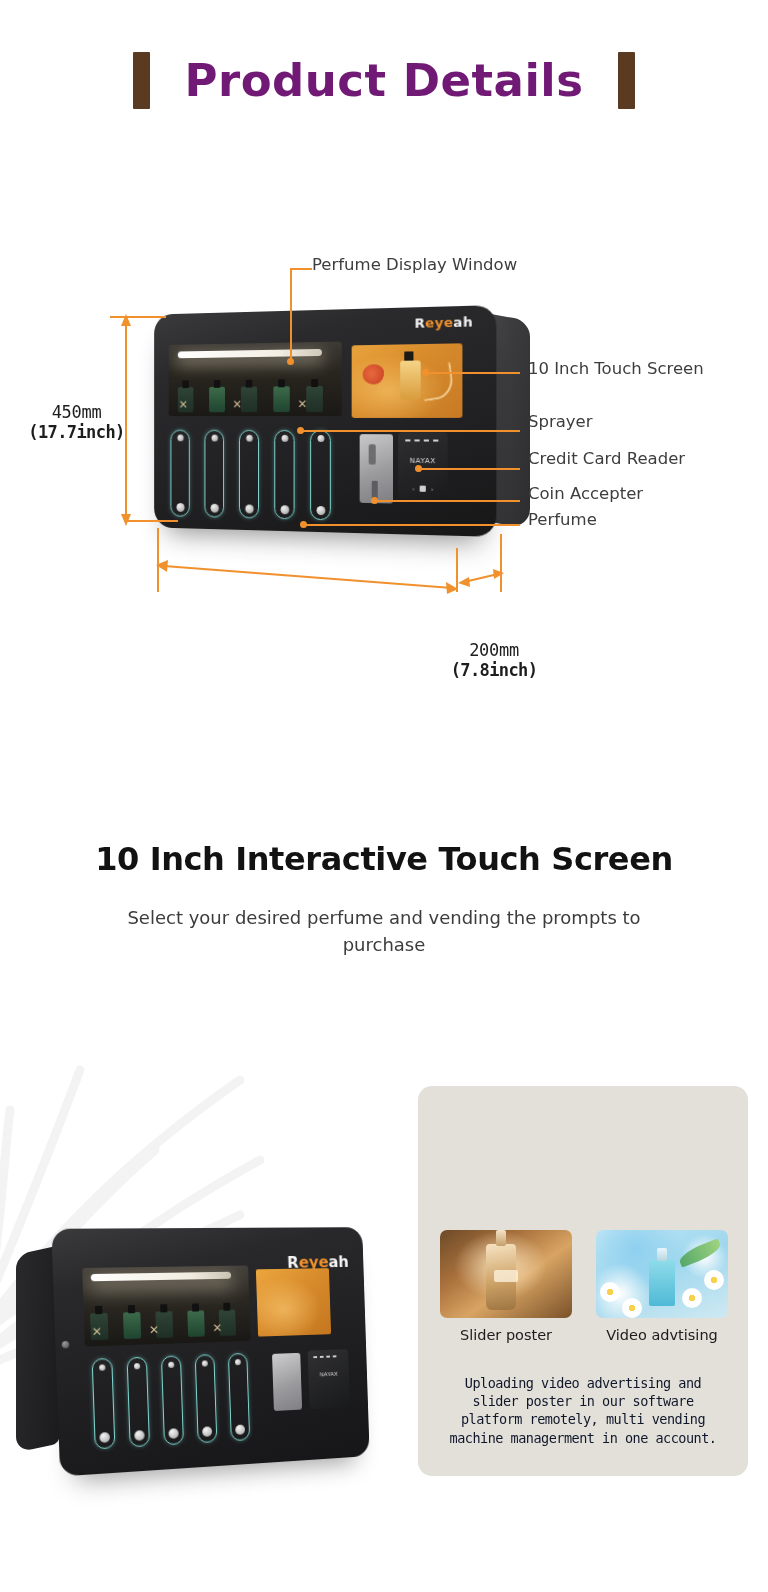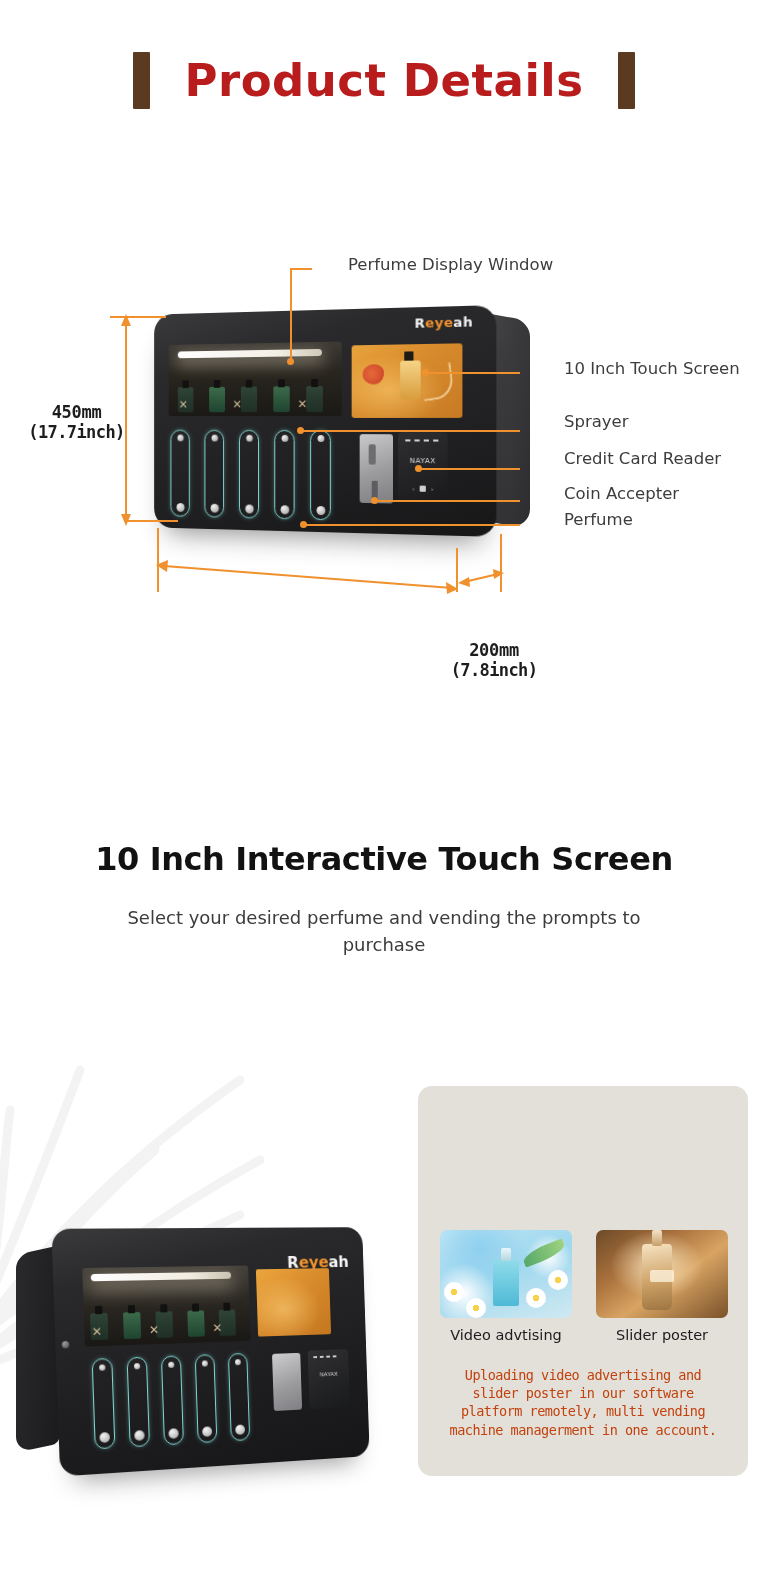--- a/index.html
+++ b/index.html
@@ -28,21 +28,21 @@
     gap: 34px;
   }
   .title-bar {
     width: 17px; height: 57px;
     background: #5b3a22;
     border-radius: 1px;
   }
   .title-text {
     font-size: 45px;
     font-weight: 700;
-    color: #b91c1c;
+    color: #701a75;
     letter-spacing: .5px;
     font-family: "DejaVu Sans", sans-serif;
     white-space: nowrap;
   }
 
   
   .diagram {
     position: absolute;
     top: 0; left: 0; width: 768px; height: 760px;
   }
@@ -206,33 +206,32 @@
   .dot {
     position: absolute; width: 7px; height: 7px; border-radius: 50%;
     background: #f0912d;
   }
   .callout {
     position: absolute;
     font-size: 16.5px;
     color: #3d3d3d;
     white-space: nowrap;
     font-family: "DejaVu Sans", sans-serif;
-    margin-left: 36px;
   }
 
   
   .dim-line { position: absolute; background: #f0912d; }
   .dim-label {
     position: absolute;
     text-align: center;
     font-family: "DejaVu Sans Mono", monospace;
     color: #1d1d1d;
     white-space: nowrap;
   }
-  .dim-label .big { font-size: 17px; font-weight: 700; letter-spacing: -.3px; display: block; }
+  .dim-label .big { font-size: 17px; font-weight: 400; letter-spacing: -.3px; display: block; }
   .dim-label .small { font-size: 17px; font-weight: 700; letter-spacing: -.6px; display: block; }
 
   
   .section-heading {
     position: absolute; left: 0; width: 768px;
     text-align: center;
     font-size: 32px; font-weight: 700; color: #121212;
     font-family: "DejaVu Sans", sans-serif;
     letter-spacing: -.4px;
   }
@@ -413,26 +412,26 @@
   }
   .thumb-caption {
     margin-top: 9px;
     text-align: center;
     font-size: 14.5px;
     color: #1c1c1c;
     font-family: "DejaVu Sans", sans-serif;
   }
   .panel-note {
     position: absolute;
-    left: 24px; top: 280px;
+    left: 24px; top: 288px;
     width: 282px;
     text-align: center;
     font-size: 13.5px;
     line-height: 1.35;
-    color: #c2410c;
+    color: #0f172a;
     font-family: "DejaVu Sans Mono", monospace;
     letter-spacing: -.5px;
   }
 </style>
 </head>
 <body>
 
 <svg class="palm-watermark" viewBox="0 0 360 420">
   <g stroke="#f1f1f1" stroke-width="9" fill="none" stroke-linecap="round">
     <path d="M20 400 C 90 300, 170 210, 300 120"></path>
@@ -641,33 +640,33 @@
       <span style="position:absolute;top:22px;left:0;width:100%;text-align:center;font-size:6px;color:#ddd">NAYAX</span>
     </div>
   </div>
 </div>
 
 <div class="info-panel">
 
 
   <div class="thumbs">
     <div class="thumb-wrap">
+      <div class="thumb gold">
+        <span class="btl"></span>
+        <span class="label-band"></span>
+      </div>
+      <div class="thumb-caption">Slider poster</div>
+    </div>
+    <div class="thumb-wrap">
       <div class="thumb blue">
         <span class="daisy" style="left:4px;  top:52px;"></span>
         <span class="daisy" style="left:26px; top:68px;"></span>
         <span class="daisy" style="left:86px; top:58px;"></span>
         <span class="daisy" style="left:108px;top:40px;"></span>
         <span class="leaf"></span>
         <span class="btl"></span>
       </div>
       <div class="thumb-caption">Video advtising</div>
     </div>
-    <div class="thumb-wrap">
-      <div class="thumb gold">
-        <span class="btl"></span>
-        <span class="label-band"></span>
-      </div>
-      <div class="thumb-caption">Slider poster</div>
-    </div>
   </div>
 
   <div class="panel-note">Uploading video advertising and slider poster in our software platform remotely,  multi vending machine managerment in one account.</div>
 </div>
 
 </body></html>

